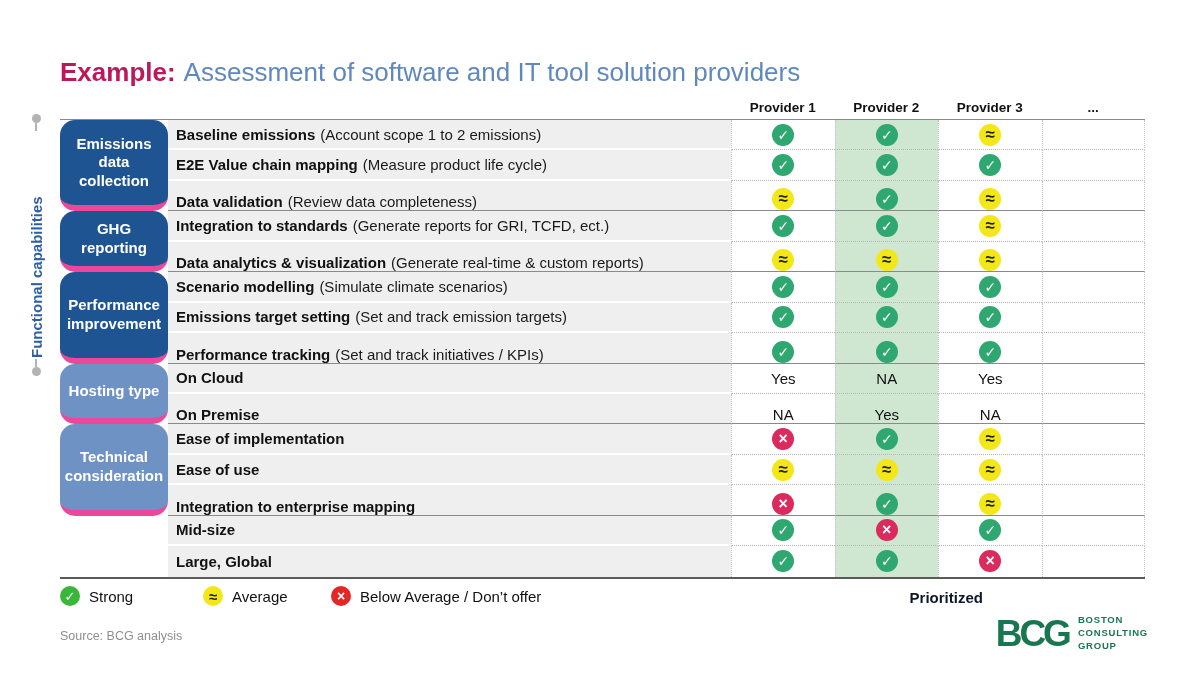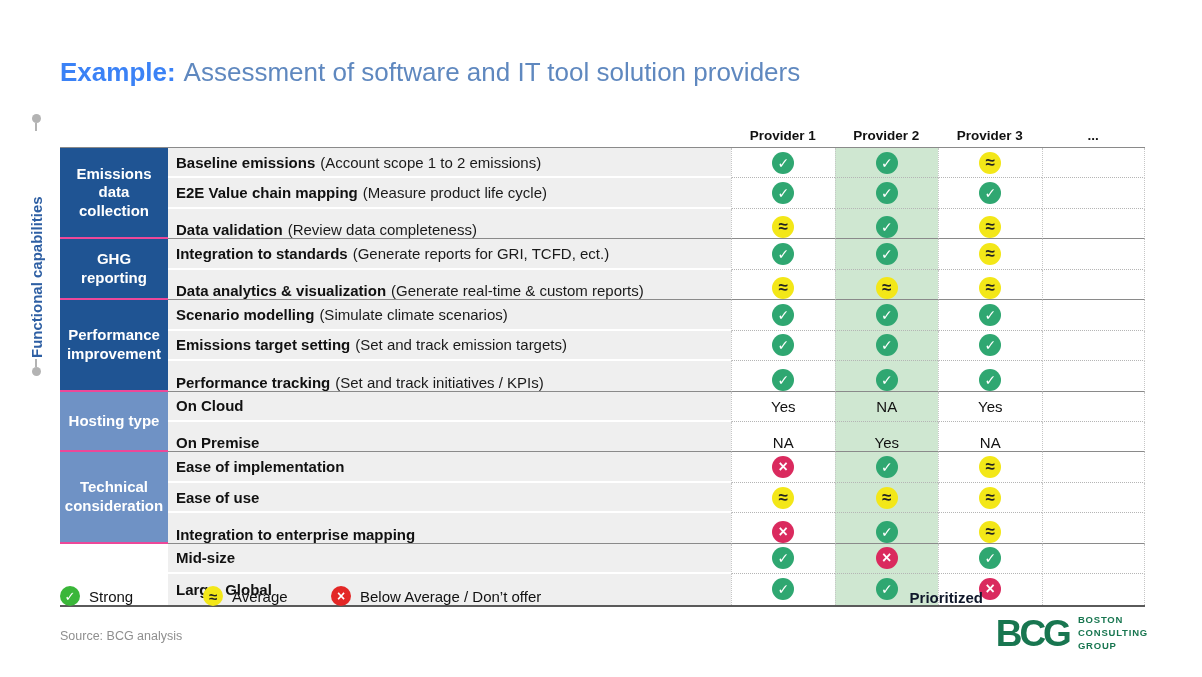--- a/index.html
+++ b/index.html
@@ -1,43 +1,43 @@
 <!DOCTYPE html>
 <html><head>
 <meta charset="utf-8">
 <style>
   html,body{margin:0;padding:0;background:#fff;}
   .slide{position:relative;width:1202px;height:677px;background:#fff;overflow:hidden;
          font-family:"Liberation Sans","DejaVu Sans",sans-serif;color:#111;}
 
   
   .title{position:absolute;left:60px;top:57px;font-size:26px;white-space:nowrap;}
-  .title .t1{font-weight:bold;color:#3b82f6;margin-right:8px;text-align:right;}
+  .title .t1{font-weight:bold;color:#be185d;margin-right:8px;text-align:right;}
   .title .t2{color:#5f88bf;}
 
   
   .axis{position:absolute;left:22px;top:114px;height:262px;width:28px;
         display:flex;flex-direction:column;align-items:center;}
   .axis .dot{width:9px;height:9px;border-radius:50%;background:#b3b3b3;flex:0 0 auto;}
   .axis .stem{width:2px;height:8px;background:#b3b3b3;flex:0 0 auto;}
   .axis-text{flex:1;writing-mode:vertical-rl;transform:rotate(180deg);
              display:flex;align-items:center;color:#2e5fa3;font-weight:bold;
              font-size:15px;white-space:nowrap;margin:1px 0;}
 
   
-  .matrix{position:absolute;left:60px;top:96px;width:1085px;margin-top:28px;}
+  .matrix{position:absolute;left:60px;top:96px;width:1085px;}
   .cols{display:grid;grid-template-columns:108px 563px repeat(4,103.5px);height:23px;align-items:center;}
   .colh{text-align:center;font-weight:bold;font-size:13.5px;color:#111;}
   .matrix-body{display:grid;grid-template-columns:108px 563px repeat(4,103.5px);
                grid-auto-rows:30.45px;border-top:1px solid #8a8a8a;border-bottom:2px solid #5a5a5a;}
   .gcell{color:#fff;display:flex;align-items:center;justify-content:center;text-align:center;
          font-weight:bold;font-size:15px;line-height:1.25;padding:0 6px;box-sizing:border-box;}
   .gdark{background:#1f5493;}
   .glight{background:#6f92c5;}
-  .ggap{border-bottom:2px solid #ec4899;}
+  .ggap{border-bottom:6px solid #ec4899;border-radius:15px;}
   .cell{box-sizing:border-box;}
   .lbl{background:#efefef;border-bottom:2px solid #fff;display:flex;align-items:center;
        padding:0 8px;font-size:15px;white-space:nowrap;overflow:hidden;}
   .rname{font-weight:bold;margin-right:5px;}
   .rdesc{font-weight:normal;color:#1a1a1a;}
   .val{display:flex;align-items:center;justify-content:center;
        border-bottom:1px dotted #b5b5b5;border-left:1px dotted #c6c6c6;background:#fff;}
   .lastcol{border-right:1px dotted #c6c6c6;}
   .hl{background:#cfe7d1;}
   .group-end{border-bottom:1px solid #8a8a8a !important;align-items:flex-end;}

